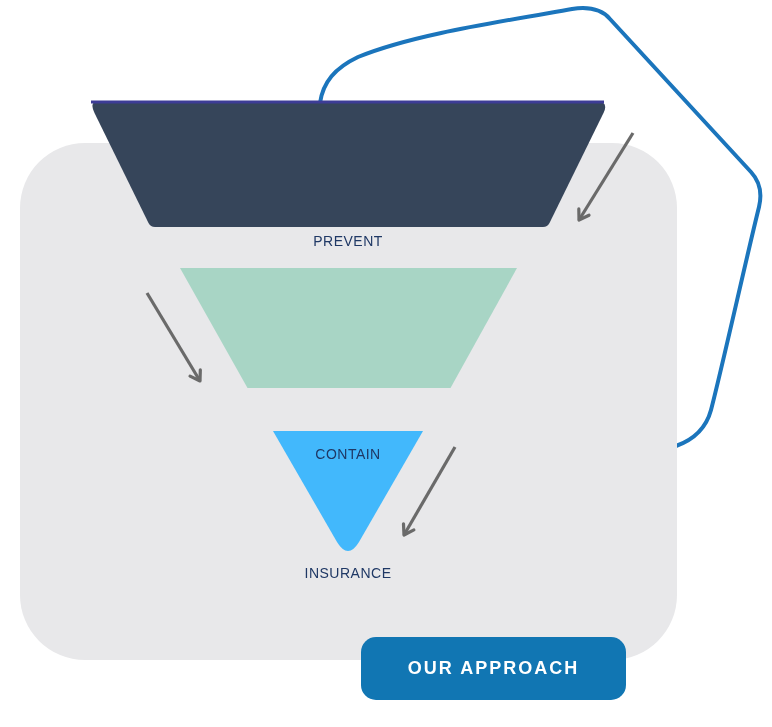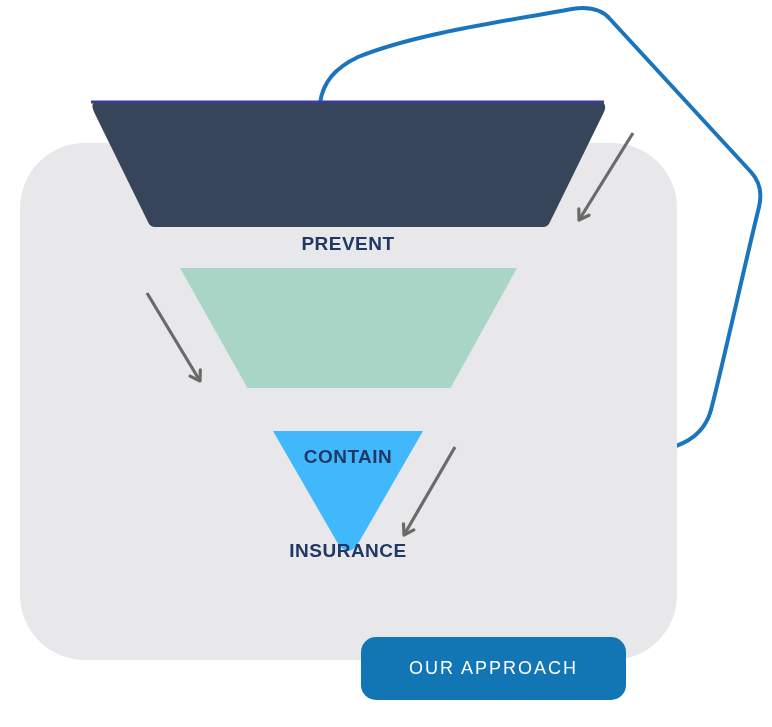--- a/index.html
+++ b/index.html
@@ -8,38 +8,38 @@
     width:772px;height:727px;
     background:#ffffff;
     font-family:"Liberation Sans", sans-serif;
     overflow:hidden;
   }
   .diagram-svg{position:absolute;left:0;top:0;}
   .stage-label{
     position:absolute;
     left:188px;width:320px;
     text-align:center;
-    font-weight:700;
-    font-size:19px;
+    font-weight:400;
+    font-size:14px;
     letter-spacing:0.5px;
     color:var(--label-color,#1f3865);
   }
   .label-prevent{top:233px;}
   .label-contain{top:398px;margin-top:48px;}
-  .label-insurance{top:540px;}
+  .label-insurance{top:565px;}
   .cta{
     position:absolute;
     left:361px;top:637px;
     width:265px;height:63px;
     border:none;
     border-radius:15px;
     background:var(--btn-bg,#1176b3);
     color:var(--btn-text,#ffffff);
     font-family:"Liberation Sans", sans-serif;
-    font-weight:400;
+    font-weight:700;
     font-size:18px;
     letter-spacing:2px;
     cursor:pointer;
     display:flex;align-items:center;justify-content:center;
   }
 </style>
 </head>
 <body style="--label-color: #1f3865; --btn-bg: #1176b3; --btn-text: #ffffff;">
 
 <div class="canvas">

